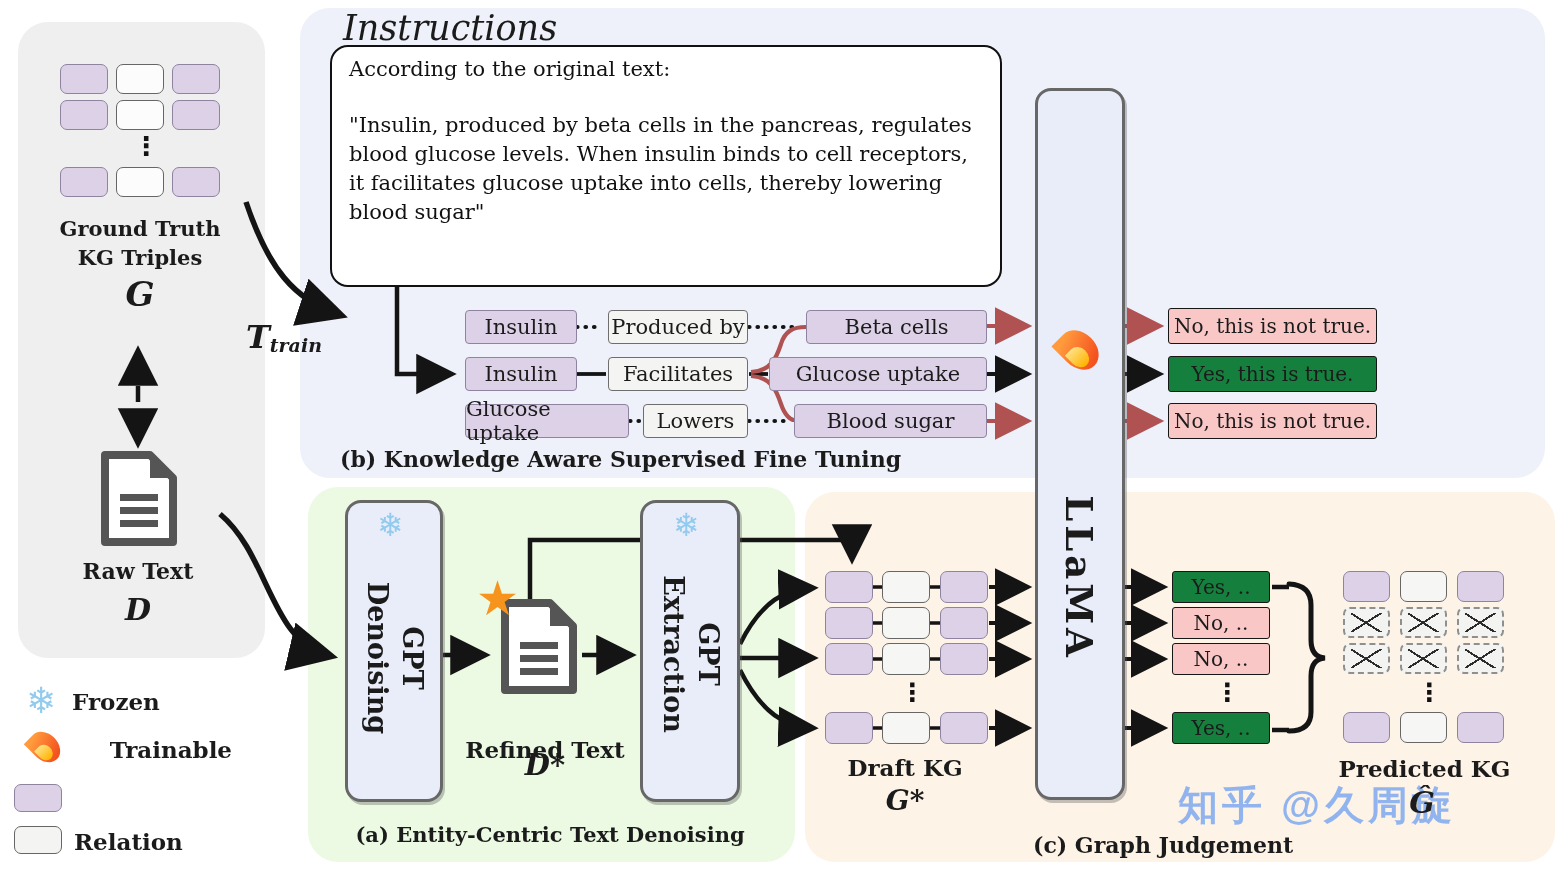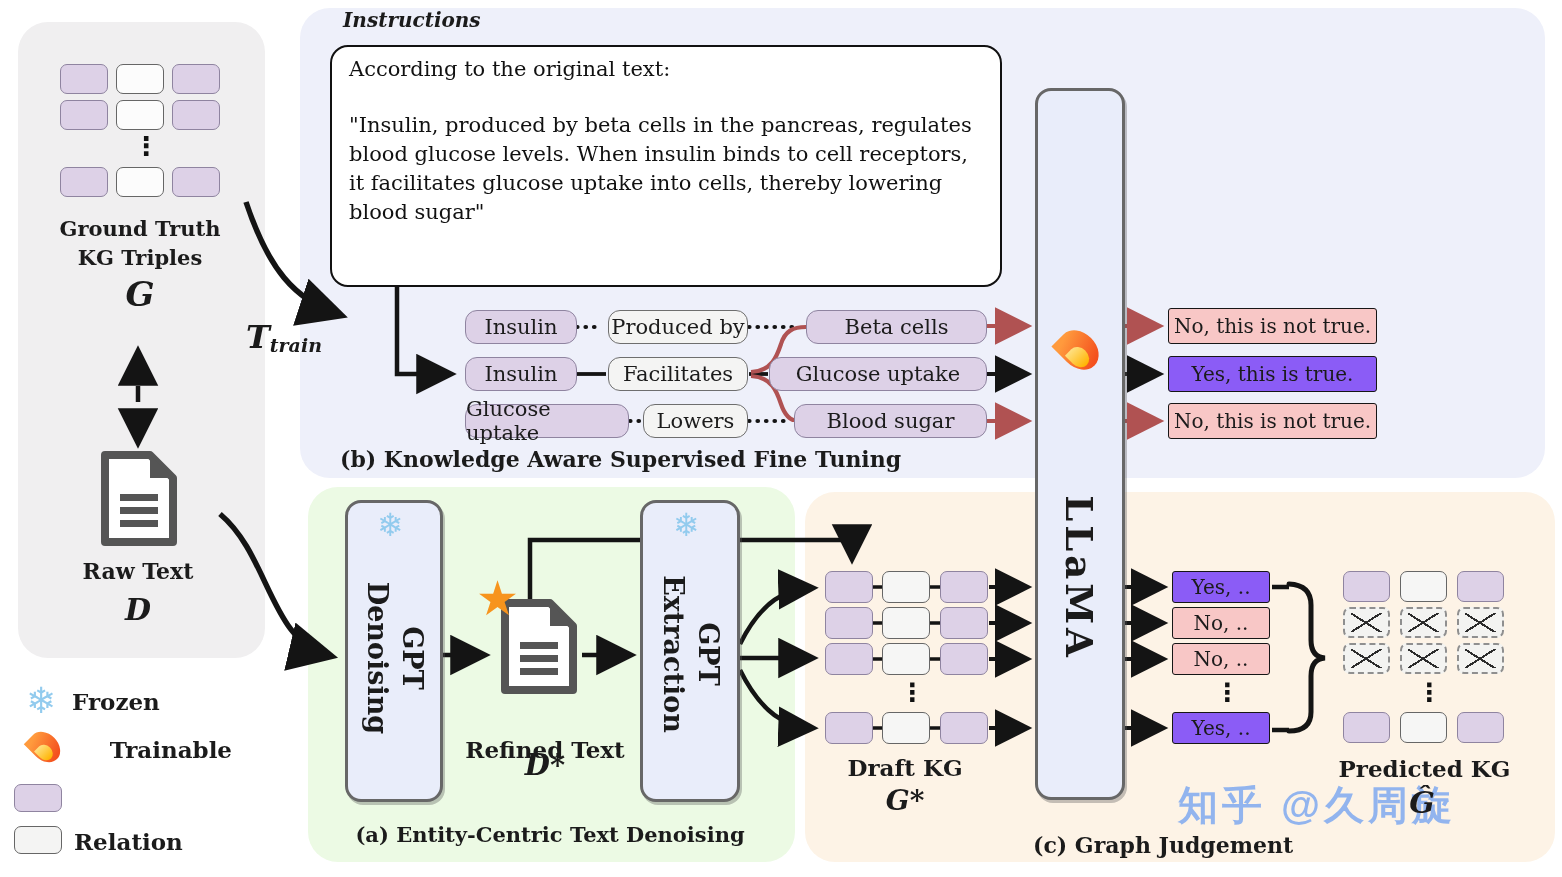--- a/index.html
+++ b/index.html
@@ -6,40 +6,40 @@
   #canvas{position:relative;width:1562px;height:877px;background:#ffffff;overflow:hidden;
           font-family:"DejaVu Serif", serif;color:#1b1b1b;}
   .abs{position:absolute;}
   .panel{position:absolute;border-radius:30px;z-index:0;}
   .panel-left{left:18px;top:22px;width:247px;height:636px;background:#f0eff0;}
   .panel-b{left:300px;top:8px;width:1245px;height:470px;background:#eef0fa;}
   .panel-a{left:308px;top:487px;width:487px;height:375px;background:#ecfae4;}
   .panel-c{left:805px;top:492px;width:750px;height:370px;background:#fdf3e6;}
 
   svg.connectors{position:absolute;left:0;top:0;z-index:1;}
-  .chip{border-radius:12px;display:flex;align-items:center;justify-content:center;
+  .chip{border-radius:4px;display:flex;align-items:center;justify-content:center;
         font-size:21px;z-index:2;position:absolute;box-sizing:border-box;}
   .entity{background:#ddd1e7;border:1.6px solid #8f84a0;}
   .relation{background:#f4f4f3;border:1.6px solid #6e6e6e;}
   .smallbox{position:absolute;border-radius:7px;z-index:2;box-sizing:border-box;}
   .sb-entity{background:#ddd1e7;border:1.4px solid #8f84a0;}
   .sb-relation{background:#fcfcfc;border:1.4px solid #666;}
   .xbox{background:#f3f3f1;border:2px dashed #8f8f8f;border-radius:7px;
         background-image:linear-gradient(to top right, transparent 46%, #2c2c2c 46%, #2c2c2c 52%, transparent 52%),
                          linear-gradient(to bottom right, transparent 46%, #2c2c2c 46%, #2c2c2c 52%, transparent 52%);
         background-size:72% 72%;background-position:center;background-repeat:no-repeat;}
   .result{border:1.8px solid #161616;border-radius:3px;display:flex;align-items:center;
           justify-content:center;font-size:20px;position:absolute;z-index:2;box-sizing:border-box;}
-  .positive{background:#8b5cf6;}
+  .positive{background:#15803d;}
   .negative{background:#f8c7c6;}
   .bigbox{position:absolute;background:#e9edfa;border:3.5px solid #676767;border-radius:16px;
           box-shadow:2px 3px 0 rgba(90,90,90,0.35);z-index:2;box-sizing:border-box;}
   .vlabel{position:absolute;z-index:3;text-align:center;font-weight:bold;transform:rotate(90deg);}
   .caption{position:absolute;font-weight:bold;font-size:22px;z-index:3;}
-  .title-italic{position:absolute;font-weight:bold;font-style:italic;font-size:20px;z-index:3;}
+  .title-italic{position:absolute;font-weight:normal;font-style:italic;font-size:35px;z-index:3;}
   .lbl{position:absolute;font-weight:bold;z-index:3;text-align:center;}
   .mathcal{font-family:"DejaVu Serif",serif;font-style:italic;font-weight:bold;}
   .vdots{position:absolute;z-index:2;font-family:"DejaVu Sans",sans-serif;font-weight:bold;color:#111;}
   .snow{position:absolute;z-index:3;color:#92cbee;font-family:"DejaVu Sans",sans-serif;}
   .star{position:absolute;z-index:4;color:#f7941d;font-family:"DejaVu Sans",sans-serif;}
   .flame{position:absolute;z-index:3;}
   .f-outer{position:absolute;inset:0;background:linear-gradient(160deg,#ff9a3d 15%,#f4511e 85%);
            border-radius:0 50% 50% 50%;transform:rotate(-45deg);}
   .f-inner{position:absolute;left:24%;bottom:8%;width:54%;height:50%;
            background:linear-gradient(#ffe082,#ffb300);border-radius:0 50% 50% 50%;transform:rotate(-45deg);}

